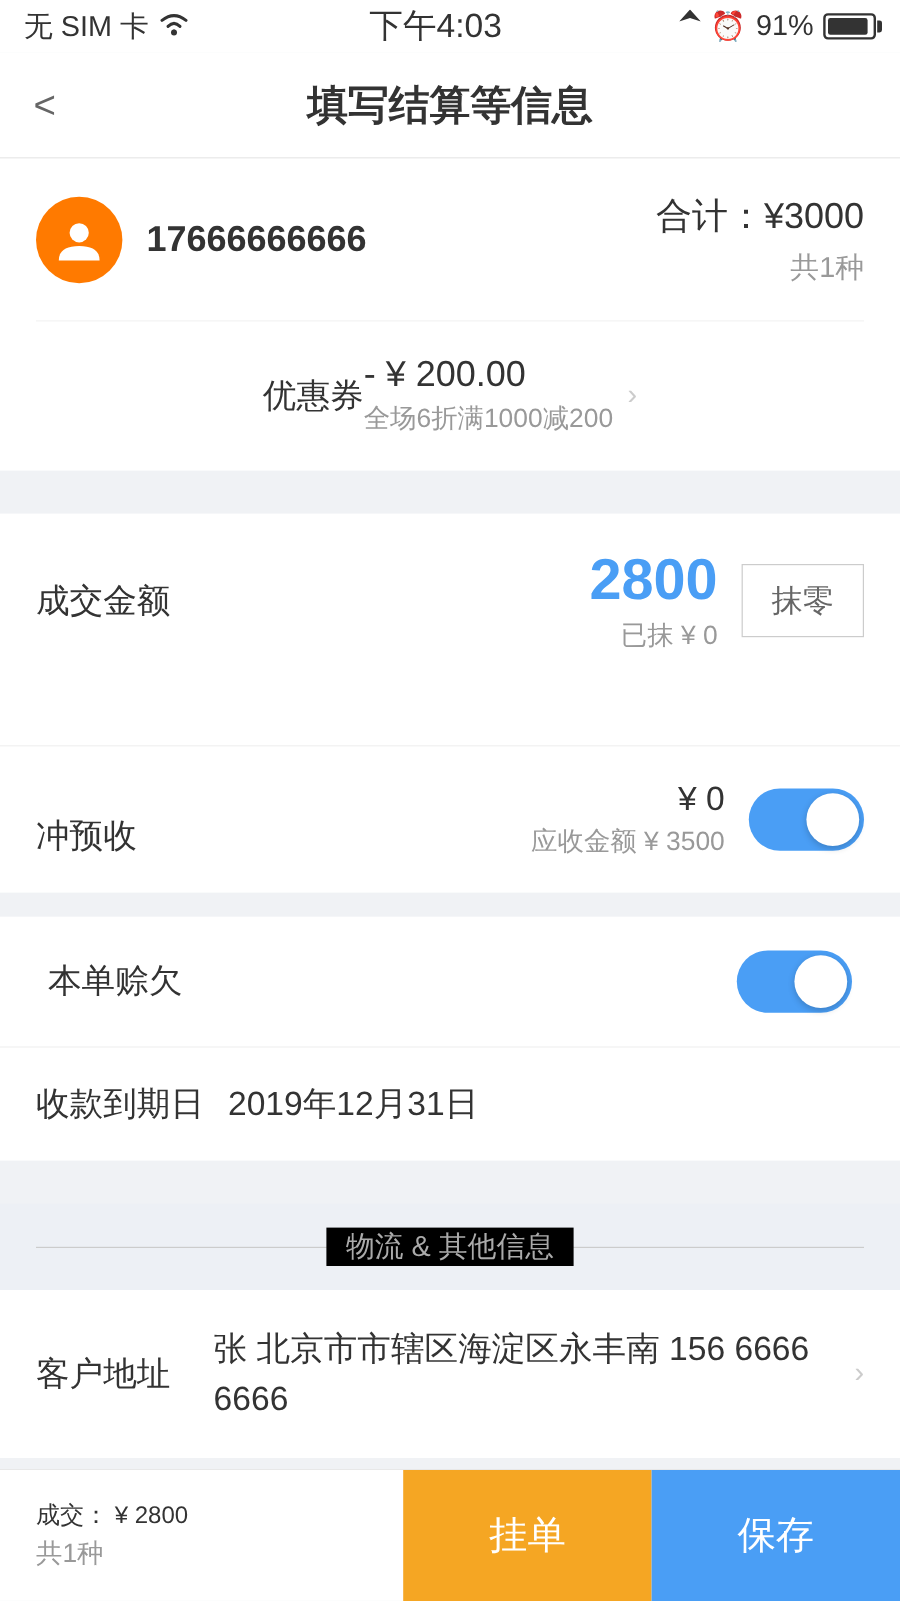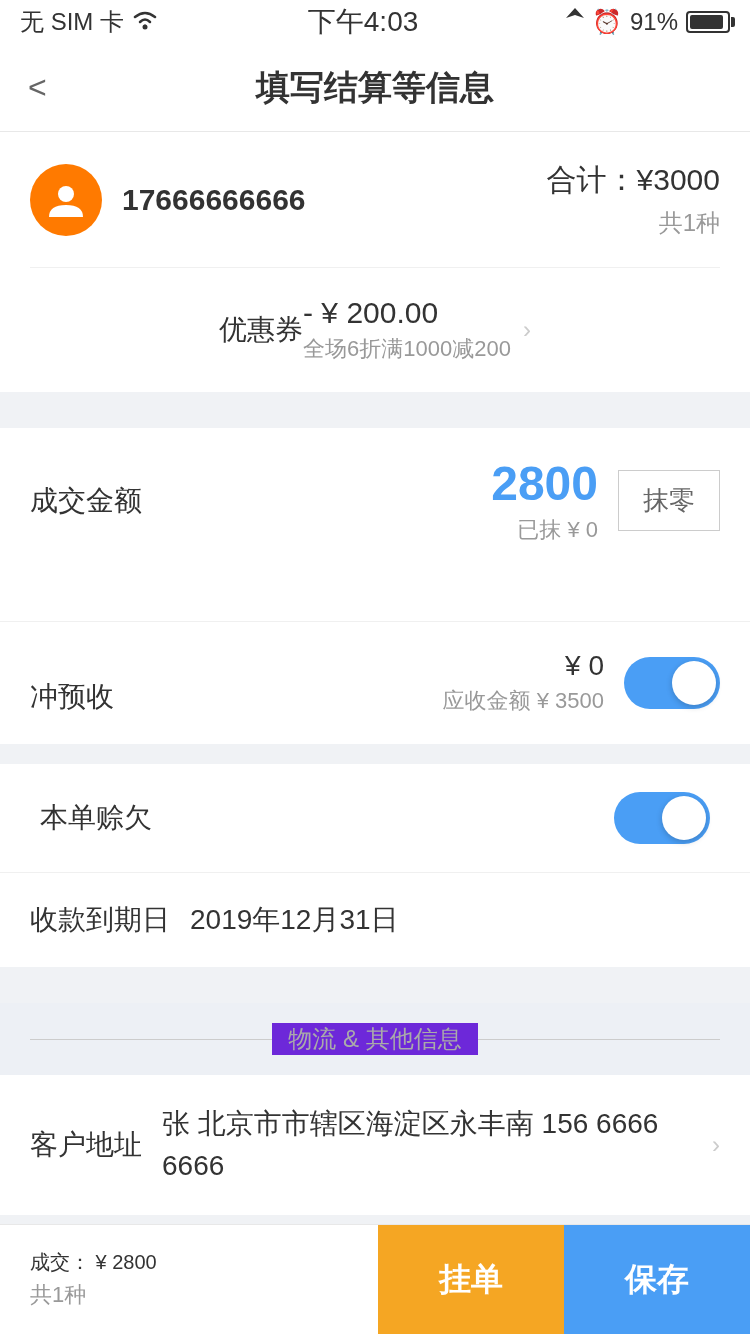--- a/index.html
+++ b/index.html
@@ -205,37 +205,37 @@
       align-items: center;
       justify-content: center;
     }
     .section-divider-line {
       position: absolute;
       top: 50%; left: 30px; right: 30px;
       height: 1px;
       background: #ccc;
     }
     .section-divider-text {
-      background: #6d28d9;
+      background: #000000;
       padding: 0 16px;
       font-size: 24px;
       color: #aaa;
       position: relative;
       z-index: 1;
     }
 
     
     .address-row {
       background: #fff;
       padding: 28px 30px;
       display: flex;
       align-items: center;
       justify-content: space-between;
     }
-    .address-label { font-size: 28px; color: #333; flex-shrink: 0; margin-right: 20px; }
+    .address-label { font-size: 28px; color: #333; flex-shrink: 0; margin-right: 36px; }
     .address-value { font-size: 28px; color: #333; flex: 1; line-height: 1.5; }
 
     
     .bottom-gray { background: #f0f2f5; height: 200px; }
 
     
     .bottom-bar {
       position: fixed;
       bottom: 0; left: 0;
       width: 750px;
@@ -246,26 +246,26 @@
       border-top: 1px solid #e8e8e8;
     }
     .bottom-summary {
       flex: 1;
       padding: 0 30px;
     }
     .bottom-summary-main { font-size: 20px; color: #333; }
     .bottom-summary-sub { font-size: 22px; color: #999; margin-top: 4px; }
     .bottom-btn {
       height: 110px;
-      width: 186px;
+      width: 207px;
       display: flex;
       align-items: center;
       justify-content: center;
       font-size: 32px;
-      font-weight: 700;
+      font-weight: 400;
       cursor: pointer;
       color: #fff;
     }
     .btn-hold { background: #f5a623; }
     .btn-save { background: #4a9ef5; }
   </style>
 </head>
 <body>
 
 <div class="status-bar">

